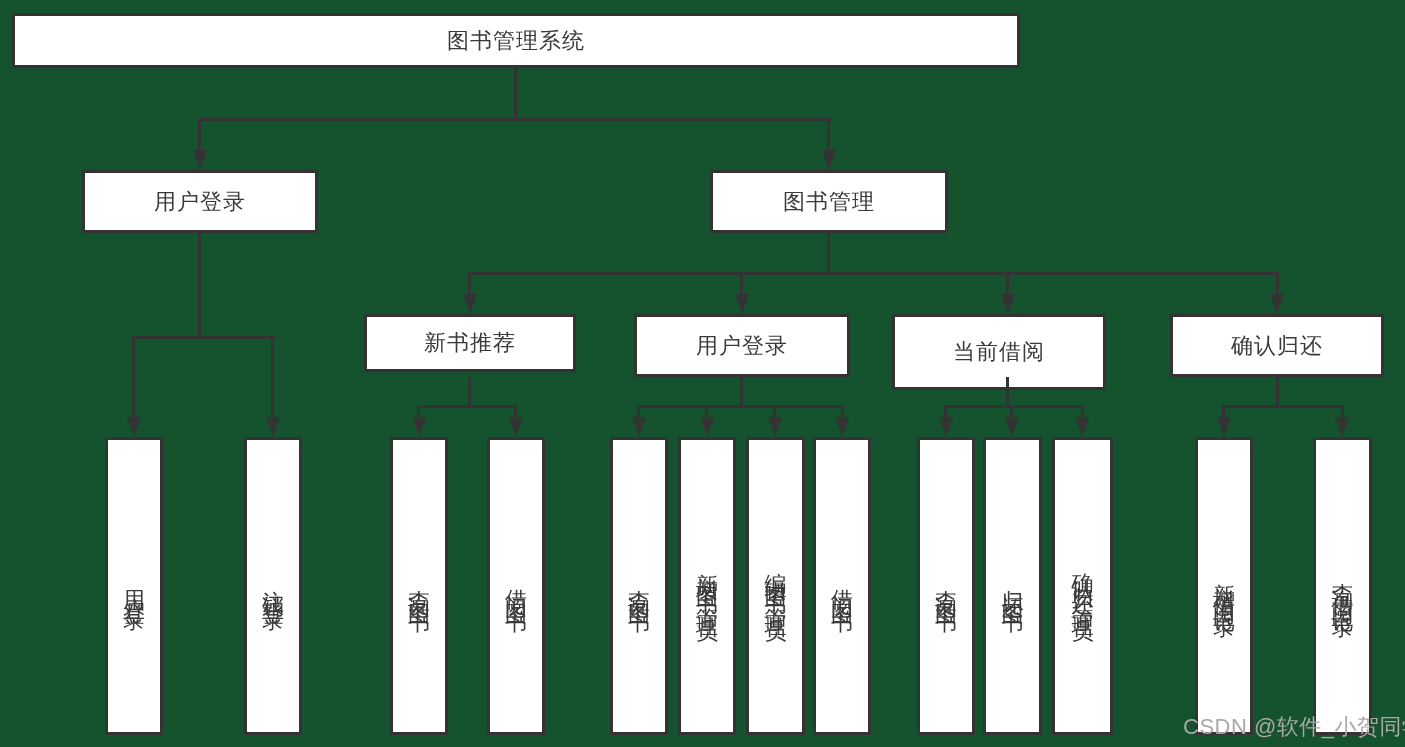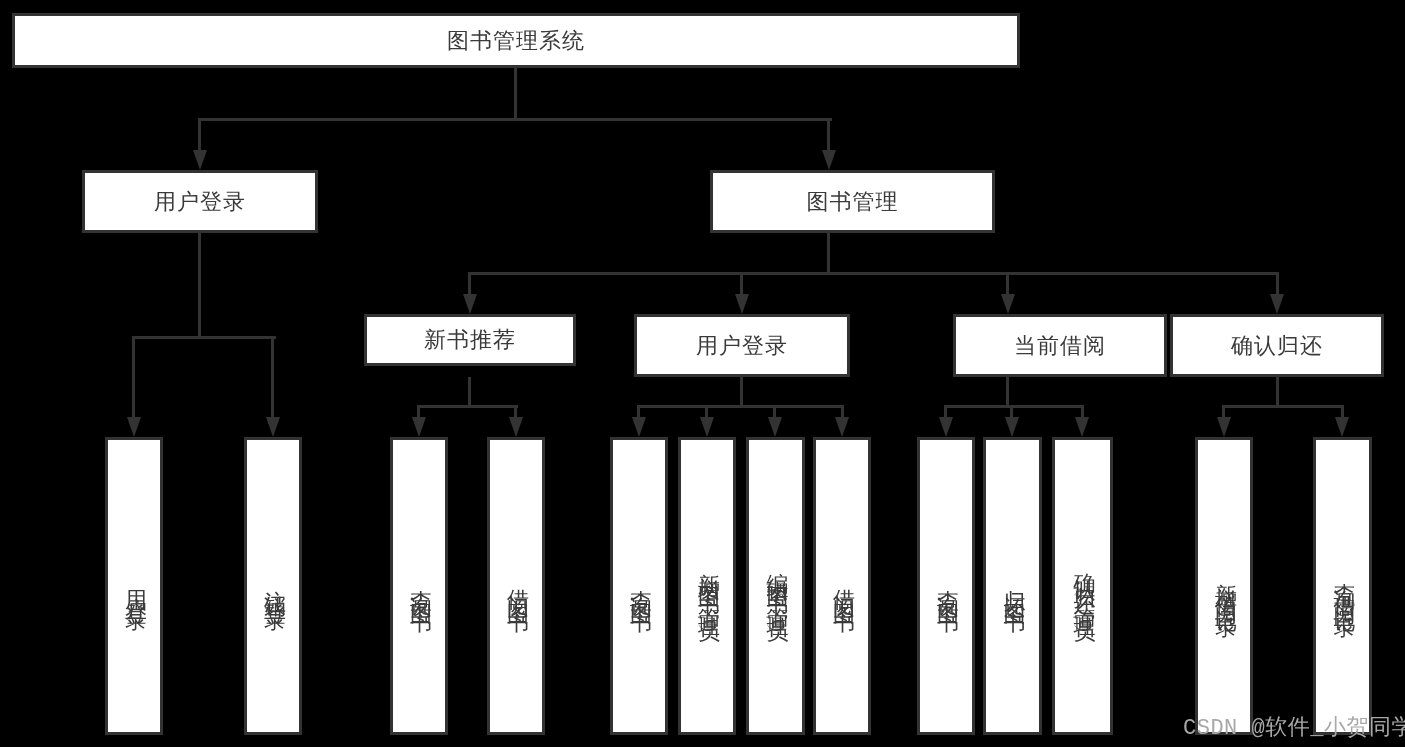--- a/index.html
+++ b/index.html
@@ -1,18 +1,18 @@
 <!DOCTYPE html>
 <html><head>
 <meta charset="utf-8">
 <style>
   html,body { margin:0; padding:0; background:#ffffff; }
   .canvas {
-    position:relative; width:1405px; height:747px; background:#000000;
-    font-family:Liberation Mono, monospace; color:#3a3a3a; overflow:hidden;
+    position:relative; width:1405px; height:747px; background:#14532d;
+    font-family:Liberation Sans, sans-serif; color:#3a3a3a; overflow:hidden;
   }
   .box {
     position:absolute; box-sizing:border-box; border:3px solid #333333;
     background:#ffffff; display:flex; align-items:center; justify-content:center;
   }
   .hlabel { font-size:22px; color:#3a3a3a; letter-spacing:1px; white-space:nowrap; }
   .leaf { display:flex; align-items:center; justify-content:center; }
   .vlabel {
     writing-mode:vertical-rl; text-orientation:mixed;
     font-size:22px; letter-spacing:7px; color:#3a3a3a; line-height:1;
@@ -41,21 +41,21 @@
   <div class="vl" style="left:514px; top:68px; height:50px;"></div>
   <div class="hl" style="left:198px; top:118px; width:634px;"></div>
   <div class="vl" style="left:198px; top:118px; height:34px;"></div>
   <div class="ah" style="left:193px; top:150px;"></div>
   <div class="vl" style="left:827px; top:118px; height:34px;"></div>
   <div class="ah" style="left:822px; top:150px;"></div>
 
   <div class="box" style="left:82px; top:170px; width:236px; height:63px;">
     <span class="hlabel">用户登录</span>
   </div>
-  <div class="box" style="left:710px; top:170px; width:285px; height:63px;">
+  <div class="box" style="left:710px; top:170px; width:238px; height:63px;">
     <span class="hlabel">图书管理</span>
   </div>
 
   <div class="vl" style="left:198px; top:233px; height:106px;"></div>
   <div class="hl" style="left:132px; top:336px; width:144px;"></div>
   <div class="vl" style="left:132px; top:336px; height:83px;"></div>
   <div class="ah" style="left:127px; top:417px;"></div>
   <div class="vl" style="left:271px; top:336px; height:83px;"></div>
   <div class="ah" style="left:266px; top:417px;"></div>
 
@@ -63,27 +63,27 @@
   <div class="hl" style="left:468px; top:272px; width:811px;"></div>
   <div class="vl" style="left:468px; top:272px; height:24px;"></div>
   <div class="ah" style="left:463px; top:294px;"></div>
   <div class="vl" style="left:740px; top:272px; height:24px;"></div>
   <div class="ah" style="left:735px; top:294px;"></div>
   <div class="vl" style="left:1006px; top:272px; height:24px;"></div>
   <div class="ah" style="left:1001px; top:294px;"></div>
   <div class="vl" style="left:1276px; top:272px; height:24px;"></div>
   <div class="ah" style="left:1270px; top:294px;"></div>
 
-  <div class="box" style="left:364px; top:314px; width:212px; height:52px;">
+  <div class="box" style="left:364px; top:314px; width:212px; height:58px;">
     <span class="hlabel">新书推荐</span>
   </div>
   <div class="box" style="left:634px; top:314px; width:216px; height:63px;">
     <span class="hlabel">用户登录</span>
   </div>
-  <div class="box" style="left:953px; top:314px; width:214px; height:63px;">
+  <div class="box" style="left:892px; top:314px; width:214px; height:76px;">
     <span class="hlabel">当前借阅</span>
   </div>
   <div class="box" style="left:1170px; top:314px; width:214px; height:63px;">
     <span class="hlabel">确认归还</span>
   </div>
 
   <div class="vl" style="left:468px; top:377px; height:31px;"></div>
   <div class="hl" style="left:417px; top:405px; width:101px;"></div>
   <div class="vl" style="left:417px; top:405px; height:14px;"></div>
   <div class="ah" style="left:412px; top:417px;"></div>

